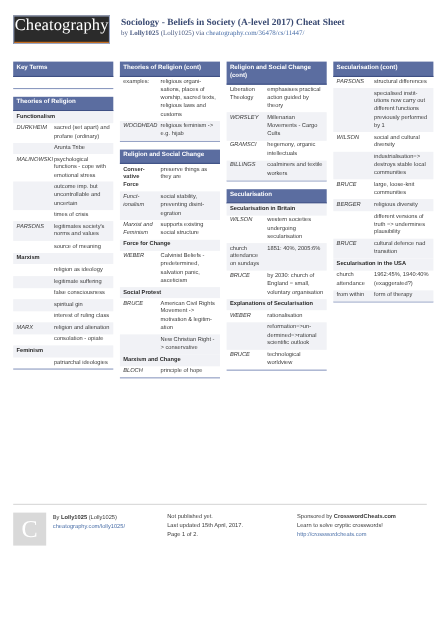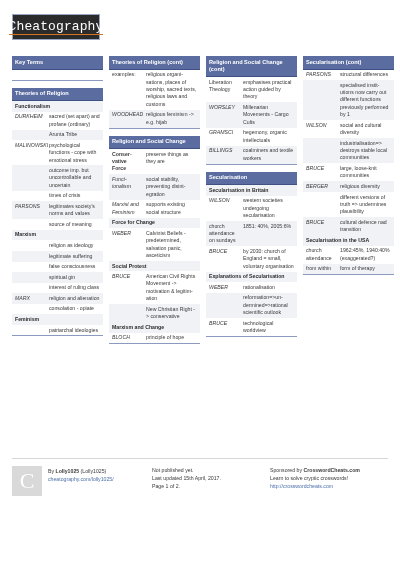--- a/index.html
+++ b/index.html
@@ -14,23 +14,23 @@
 
   
   .header { display: flex; align-items: flex-start; gap: 10px; height: 40px; padding-top: 4px; }
   .logo-box {
     width: 88px; height: 26px; background: #2b2b2b;
     border: 1px solid #9aa6c4;
     display: flex; align-items: center; justify-content: center;
     flex: 0 0 88px;
   }
   .logo-text {
-    font-family: Liberation Mono, monospace;
-    color: #ffffff; font-size: 13px; letter-spacing: .1px;
-    border-bottom: 1.4px solid #d4751f; padding-bottom: 1px;
+    font-family: Liberation Serif, serif;
+    color: #ffffff; font-size: 15px; letter-spacing: .1px;
+    border-bottom: 1.4px solid #d4751f; padding-bottom: 7px;
     line-height: 1;
   }
   .title-block { padding-top: 1px; }
   .sheet-title {
     font-family: "Liberation Serif", serif;
     font-size: 8.6px; font-weight: bold; color: #3a4a72;
     line-height: 1.25; letter-spacing: 0px;
   }
   .sheet-byline {
     font-family: "Liberation Serif", serif;
@@ -83,20 +83,26 @@
 </style>
 </head>
 <body>
 
 <div class="page">
 
   <div class="header">
     <div class="logo-box">
       <span class="logo-text">Cheatography</span>
     </div>
+    <div class="title-block">
+      <div class="sheet-title">Sociology - Beliefs in Society (A-level 2017) Cheat Sheet</div>
+      <div class="sheet-byline">
+        <span>by </span><b>Lolly1025</b><span> (Lolly1025) </span><span>via </span><span class="lnk">cheatography.com/36478/cs/11447/</span>
+      </div>
+    </div>
   </div>
 
   <div class="columns">
       <div class="col">
         <div class="block">
           <div class="block-head">Key Terms</div>
           <div class="block-body">
             <div class="spacer-row"></div>
           </div>
         </div>

